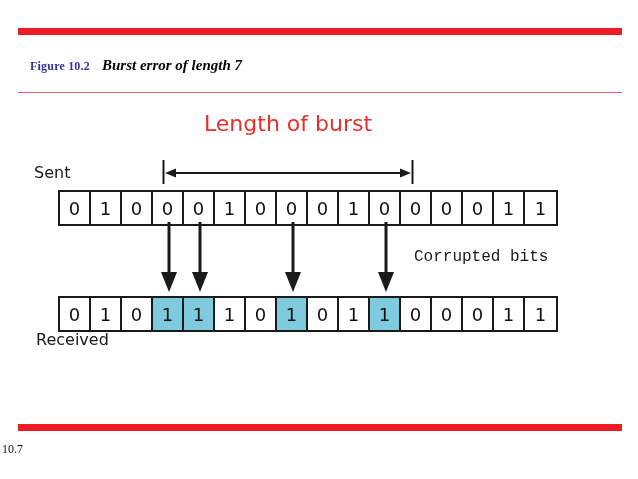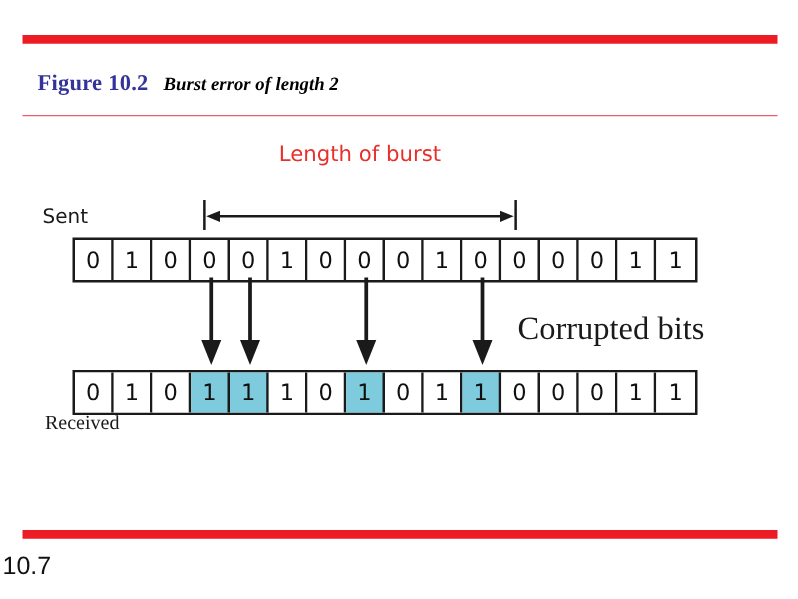--- a/index.html
+++ b/index.html
@@ -44,61 +44,61 @@
 
   
   .title {
     position: absolute;
     left: 30px;
     top: 56px;
     white-space: nowrap;
     font-family: "Liberation Serif", serif;
   }
   .title-label {
-    font-size: 18px;
+    font-size: 12px;
     font-weight: bold;
     color: #333399;
     letter-spacing: .2px;
   }
   .title-caption {
     font-size: 15px;
     font-weight: bold;
     font-style: italic;
     color: #000000;
     margin-left: 12px;
   }
 
   
   .page-num {
     position: absolute;
     left: 2px;
     top: 442px;
-    font-family: Liberation Sans, sans-serif;
-    font-size: 20px;
+    font-family: Liberation Serif, serif;
+    font-size: 12px;
     color: #111111;
   }
 
   
   .figure {
     position: absolute;
     left: 0;
     top: 100px;
     width: 638px;
     height: 270px;
   }
 
   
   .burst-caption {
     position: absolute;
     left: 168px;
     top: 14px;
     width: 240px;
     text-align: center;
     color: #e8302a;
-    font-size: 17px;
+    font-size: 22px;
     line-height: 20px;
     font-family: "DejaVu Sans", sans-serif;
   }
   .burst-caption span { display: block; }
 
   
   .span-wrap {
     position: absolute;
     left: 162px;
     top: 60px;
@@ -108,28 +108,28 @@
 
   
   .row-label {
     position: absolute;
     color: #1a1a1a;
     font-size: 16px;
     font-family: "DejaVu Sans", sans-serif;
     white-space: nowrap;
   }
   .label-sent { left: 34px; top: 63px; }
-  .label-received { left: 36px; top: 230px; font-family: Liberation Serif, serif; }
+  .label-received { left: 36px; top: 230px; }
   .label-corrupted {
     position: absolute;
     left: 414px;
     top: 148px;
     color: #1a1a1a;
-    font-size: 26px;
-    font-family: Liberation Serif, serif;
+    font-size: 16px;
+    font-family: Liberation Mono, monospace;
     white-space: nowrap;
   }
 
   
   .bit-row {
     position: absolute;
     left: 58px;
     display: flex;
     border: 2px solid #1a1a1a;
     background: #ffffff;
@@ -163,21 +163,21 @@
     height: 270px;
     pointer-events: none;
   }
 </style>
 </head>
 <body>
 
 <div class="rule-top"></div>
 
 <div class="title">
-  <span class="title-label">Figure 10.2</span><span class="title-caption">Burst error of length 2</span>
+  <span class="title-label">Figure 10.2</span><span class="title-caption">Burst error of length 7</span>
 </div>
 
 <div class="rule-thin"></div>
 
 <div class="figure">
 
   <div class="burst-caption">
     <span>Length of burst</span>
   </div>
 

